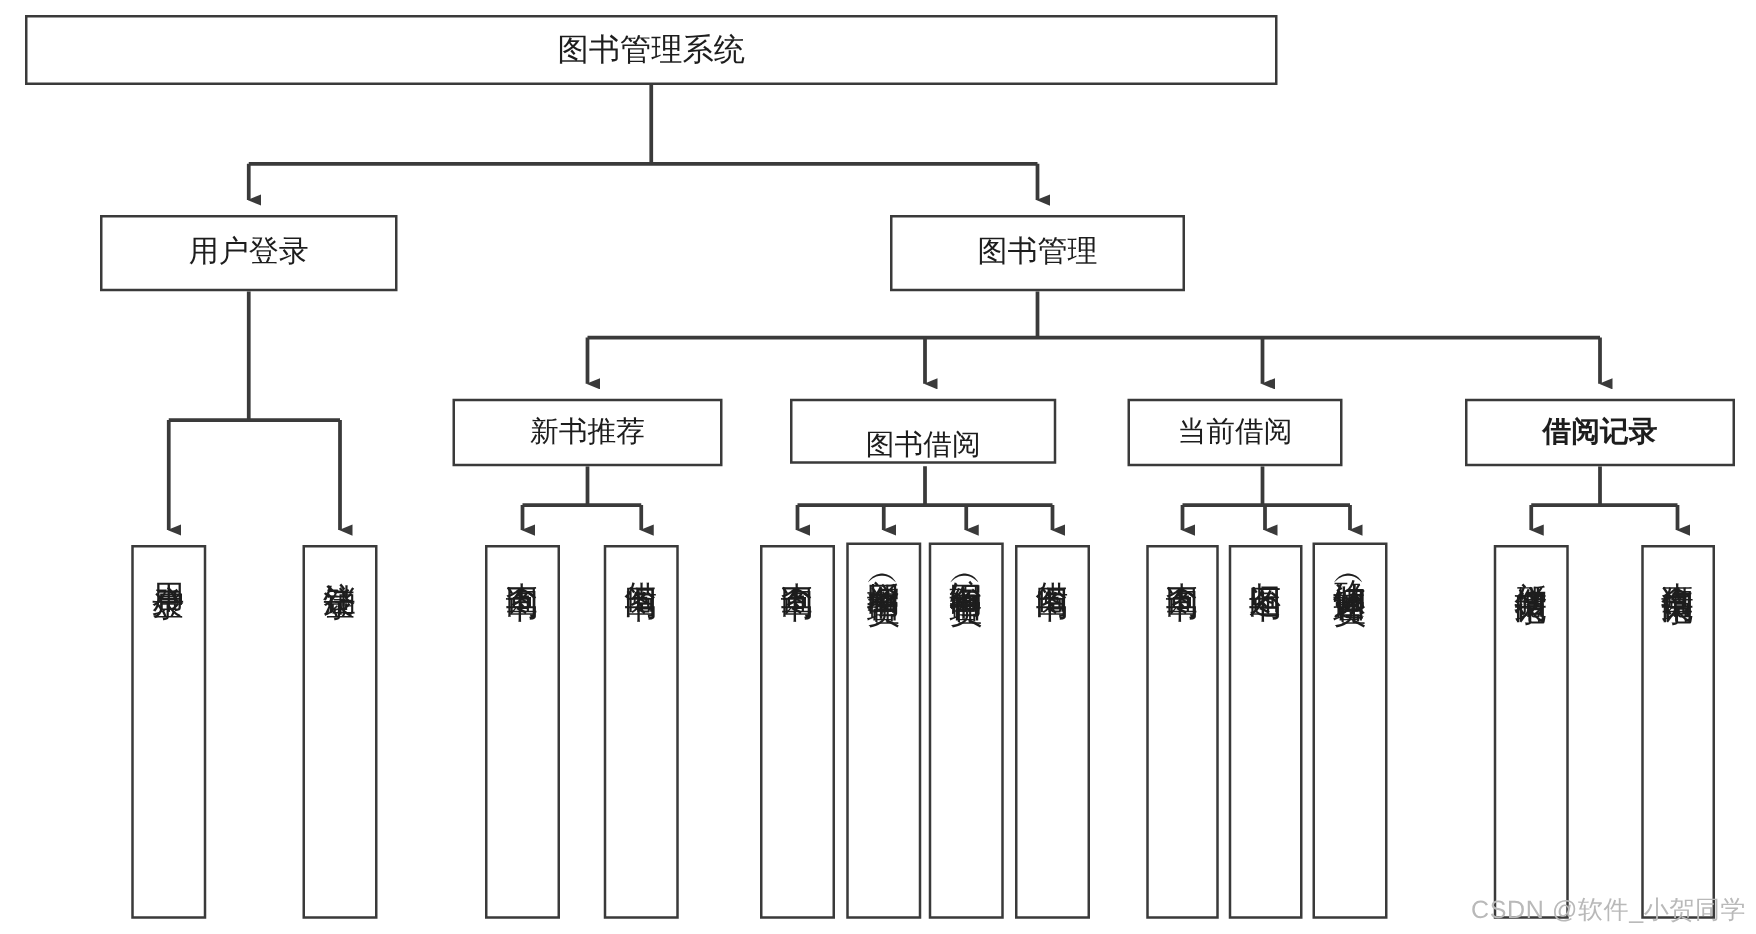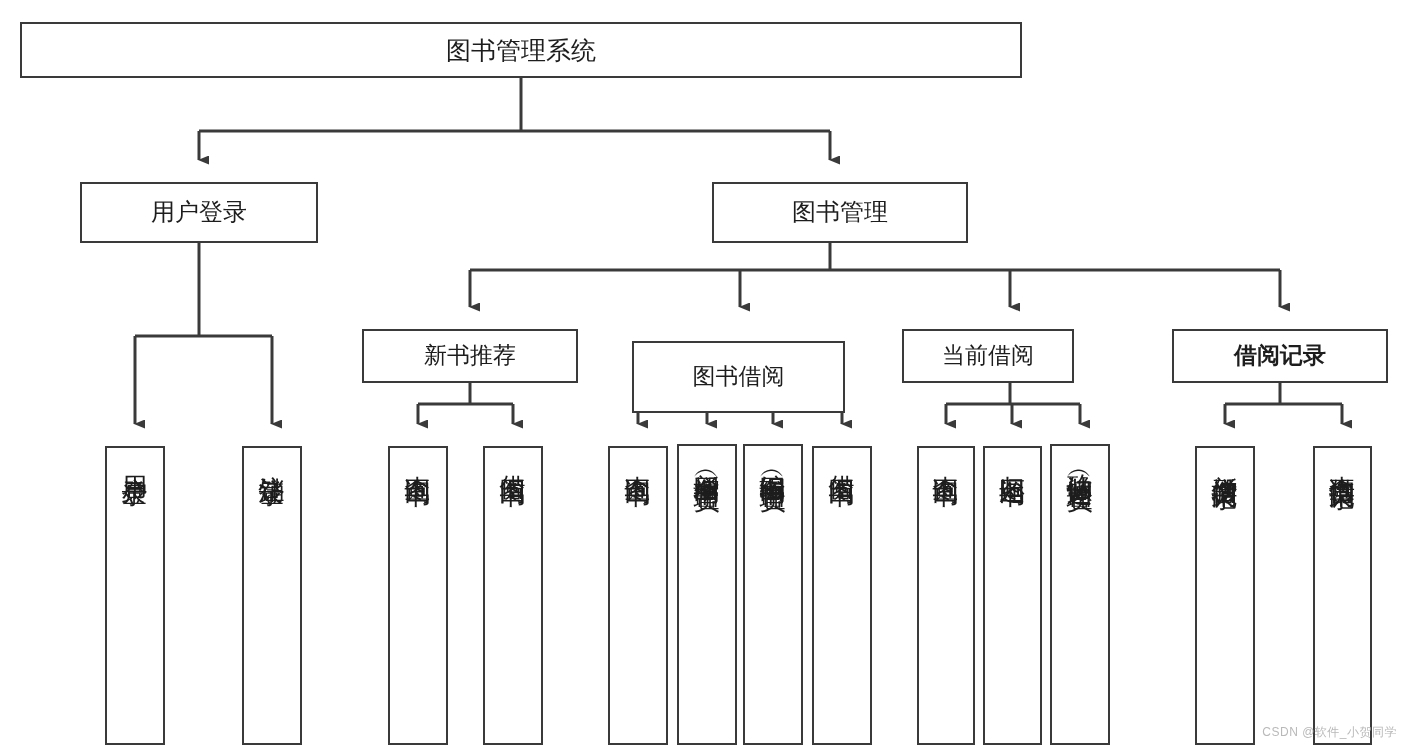--- a/index.html
+++ b/index.html
@@ -26,21 +26,20 @@
   }
   .node {
     position: absolute;
     box-sizing: border-box;
     background: #ffffff;
     border: 2px solid #3a3a3a;
     display: flex;
     align-items: center;
     justify-content: center;
     color: #1d1d1d;
-    margin-top: 10px;
   }
   .node .label {
     text-align: center;
     line-height: 1.12;
     white-space: nowrap;
   }
   .node-root .label   { font-size: 25px; }
   .node-level1 .label { font-size: 24px; }
   .node-level2 .label { font-size: 23px; }
   .node-leaf {
@@ -52,21 +51,21 @@
     writing-mode: vertical-rl;
     text-orientation: upright;
     font-size: 26px;
     letter-spacing: 2px;
     line-height: 1;
   }
   .watermark {
     position: absolute;
     right: 8px;
     bottom: 6px;
-    font-size: 12px;
+    font-size: 20px;
     color: #b9b9b9;
     letter-spacing: 0.5px;
     white-space: nowrap;
     pointer-events: none;
   }
 </style>
 </head>
 <body>
 
 <div id="diagram-root">
@@ -133,28 +132,28 @@
     </g>
   </svg>
 
   <div class="node node-root" style="left:20px; top:12px; width:1002px; height:56px;">
     <span class="label">图书管理系统</span>
   </div>
 
   <div class="node node-level1" style="left:80px; top:172px; width:238px; height:61px;">
     <span class="label">用户登录</span>
   </div>
-  <div class="node node-level1" style="left:712px; top:172px; width:256px; height:61px;">
+  <div class="node node-level1" style="left:712px; top:172px; width:236px; height:61px;">
     <span class="label">图书管理</span>
   </div>
 
   <div class="node node-level2" style="left:362px; top:319px; width:216px; height:54px;">
     <span class="label">新书推荐</span>
   </div>
-  <div class="node node-level2" style="left:632px; top:331px; width:213px; height:72px;">
+  <div class="node node-level2" style="left:632px; top:319px; width:213px; height:52px;align-items:flex-end;">
     <span class="label">图书借阅</span>
   </div>
   <div class="node node-level2" style="left:902px; top:319px; width:172px; height:54px;">
     <span class="label">当前借阅</span>
   </div>
   <div class="node node-level2" style="left:1172px; top:319px; width:216px; height:54px;font-weight:bold;">
     <span class="label">借阅记录</span>
   </div>
 
   <div class="node node-leaf" style="left:105px; top:436px; width:60px; height:299px;">

